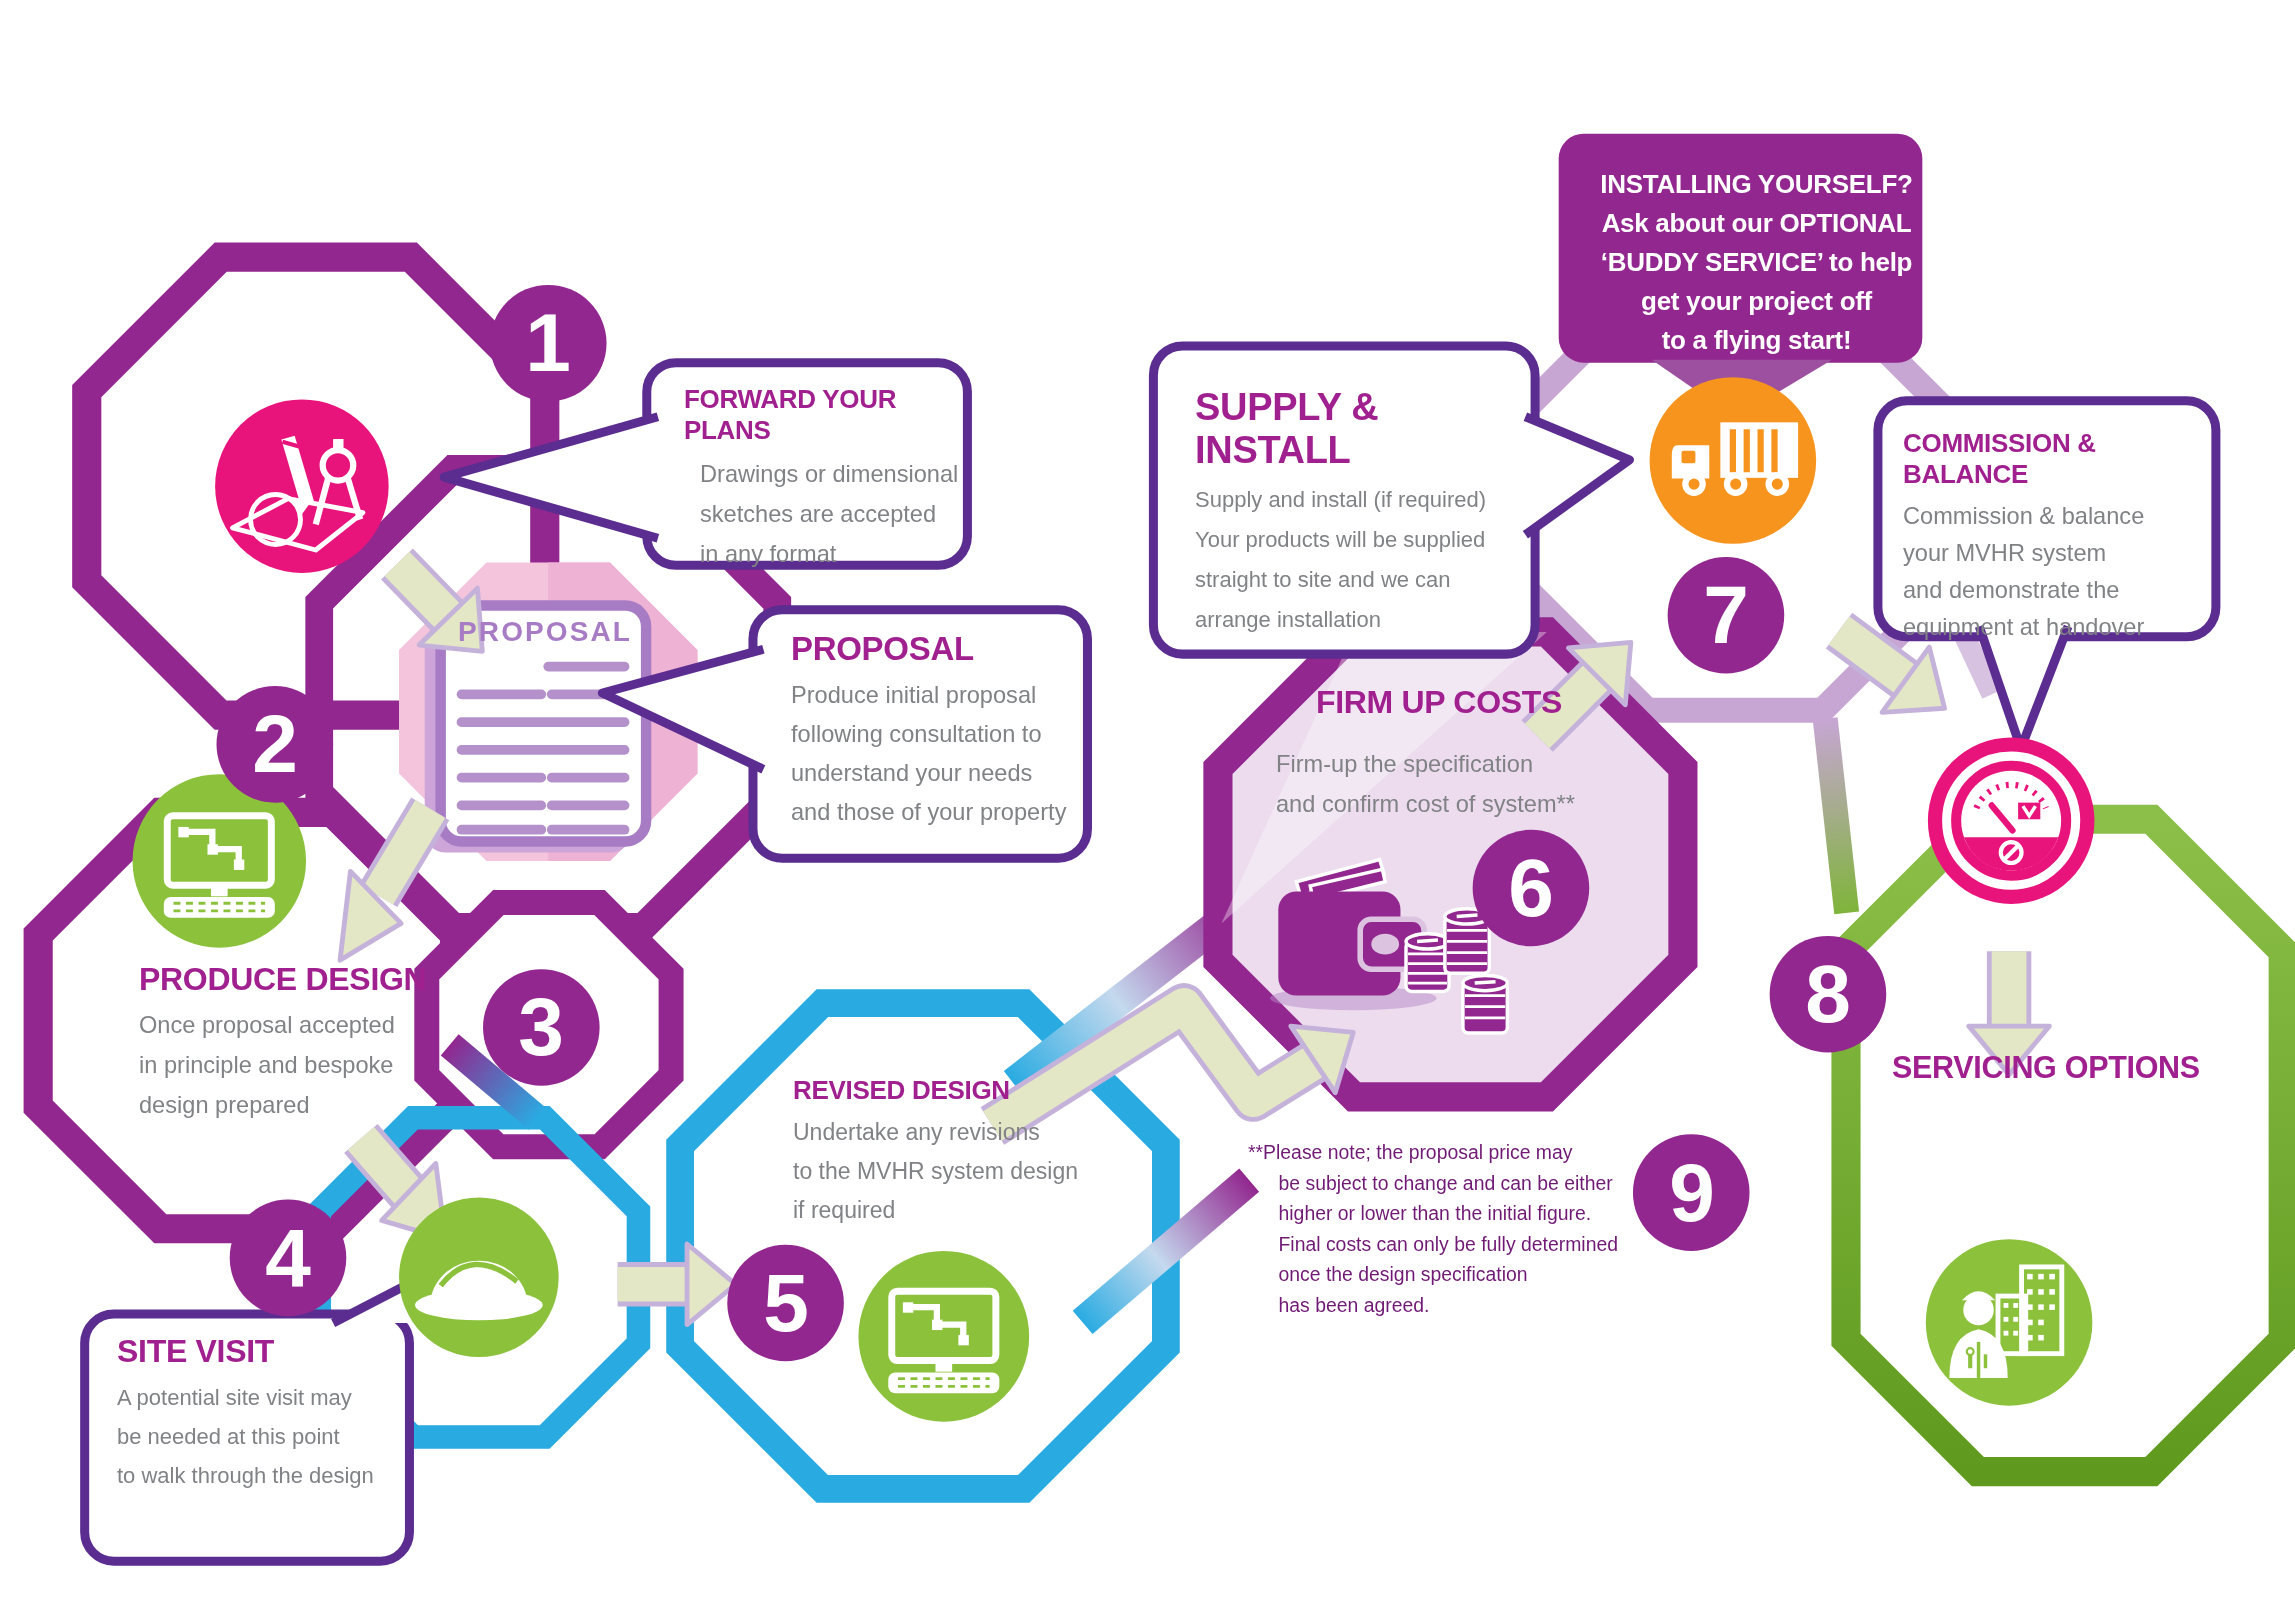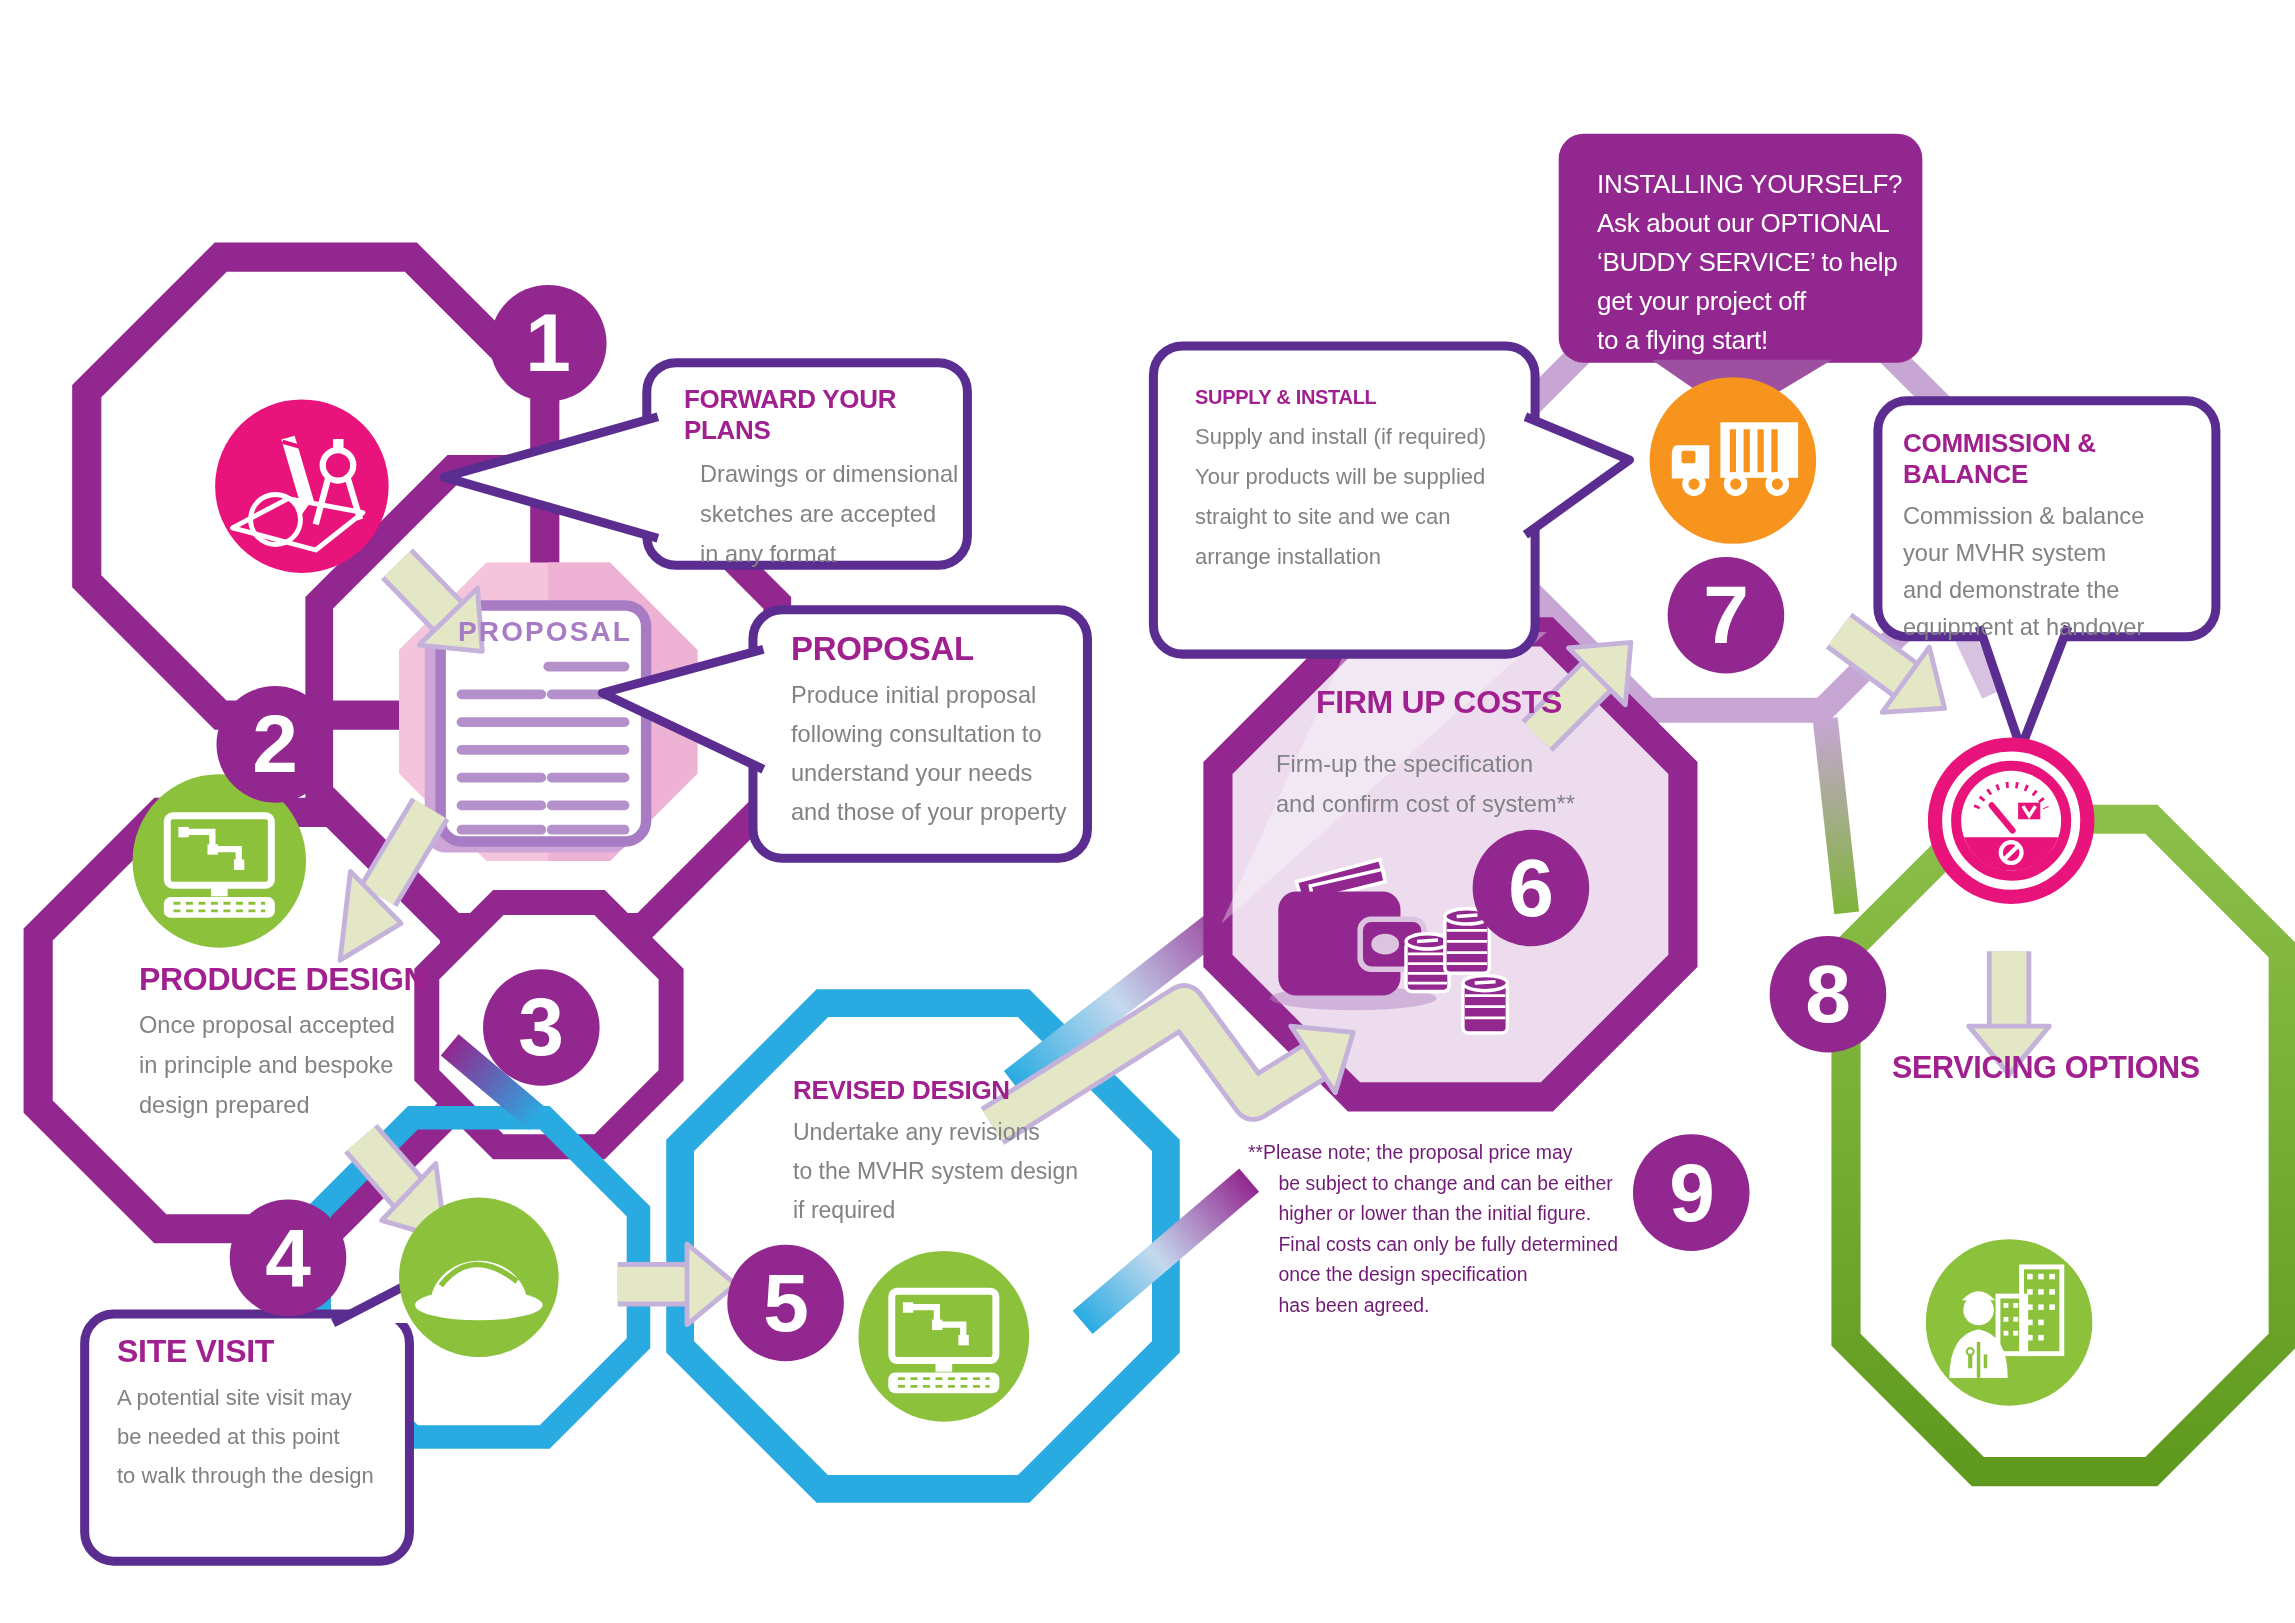--- a/index.html
+++ b/index.html
@@ -5,21 +5,21 @@
   html,body{margin:0;padding:0;background:#ffffff;}
   .canvas{position:relative;width:2295px;height:1624px;background:#fff;overflow:hidden;
           font-family:"Liberation Sans",sans-serif;}
   .canvas svg{position:absolute;left:0;top:0;}
   .txt{position:absolute;}
   .ch{font-weight:bold;color:#a1208f;letter-spacing:-0.3px;}
   .cb{color:#808285;white-space:pre-line;}
   .num{position:absolute;width:118px;height:118px;line-height:118px;text-align:center;
        font-size:82px;font-weight:bold;color:#ffffff;}
   .doc-label{font-weight:bold;color:#a87cc4;letter-spacing:2.1px;text-align:center;}
-  .buddy{color:#ffffff;font-weight:normal;white-space:pre-line;letter-spacing:-0.3px;}
+  .buddy{color:#ffffff;font-weight:bold;white-space:pre-line;letter-spacing:-0.3px;text-align:center;}
   .footnote{color:#701a75;white-space:pre-line;}
 </style>
 </head>
 <body>
 
 <div class="canvas">
 
 <svg width="2295" height="1624" viewBox="0 0 3307 2339">
   <defs>
     <linearGradient id="gradGreen" gradientUnits="userSpaceOnUse" x1="2975" y1="1180" x2="2975" y2="2120">
@@ -367,21 +367,21 @@
 if required</div>
 </div>
 
 <div class="txt" style="left:1276px;top:684px;width:326px;">
   <div class="ch" style="font-size:32px;text-align:center;">FIRM UP COSTS</div>
   <div class="cb" style="font-size:23.6px;line-height:40px;margin-top:23px;">Firm-up the specification
 and confirm cost of system**</div>
 </div>
 
 <div class="txt" style="left:1195px;top:386px;width:333px;">
-  <div class="ch" style="font-size:20px;">SUPPLY &amp; INSTALL</div>
+  <div class="ch" style="font-size:38px;">SUPPLY &amp; INSTALL</div>
   <div class="cb" style="font-size:22px;line-height:40px;margin-top:8.3px;">Supply and install (if required)
 Your products will be supplied
 straight to site and we can
 arrange installation</div>
 </div>
 
 <div class="txt buddy" style="left:1597px;top:165px;width:319px;font-size:26px;line-height:39px;">INSTALLING YOURSELF?
 Ask about our OPTIONAL
 ‘BUDDY SERVICE’ to help
 get your project off

